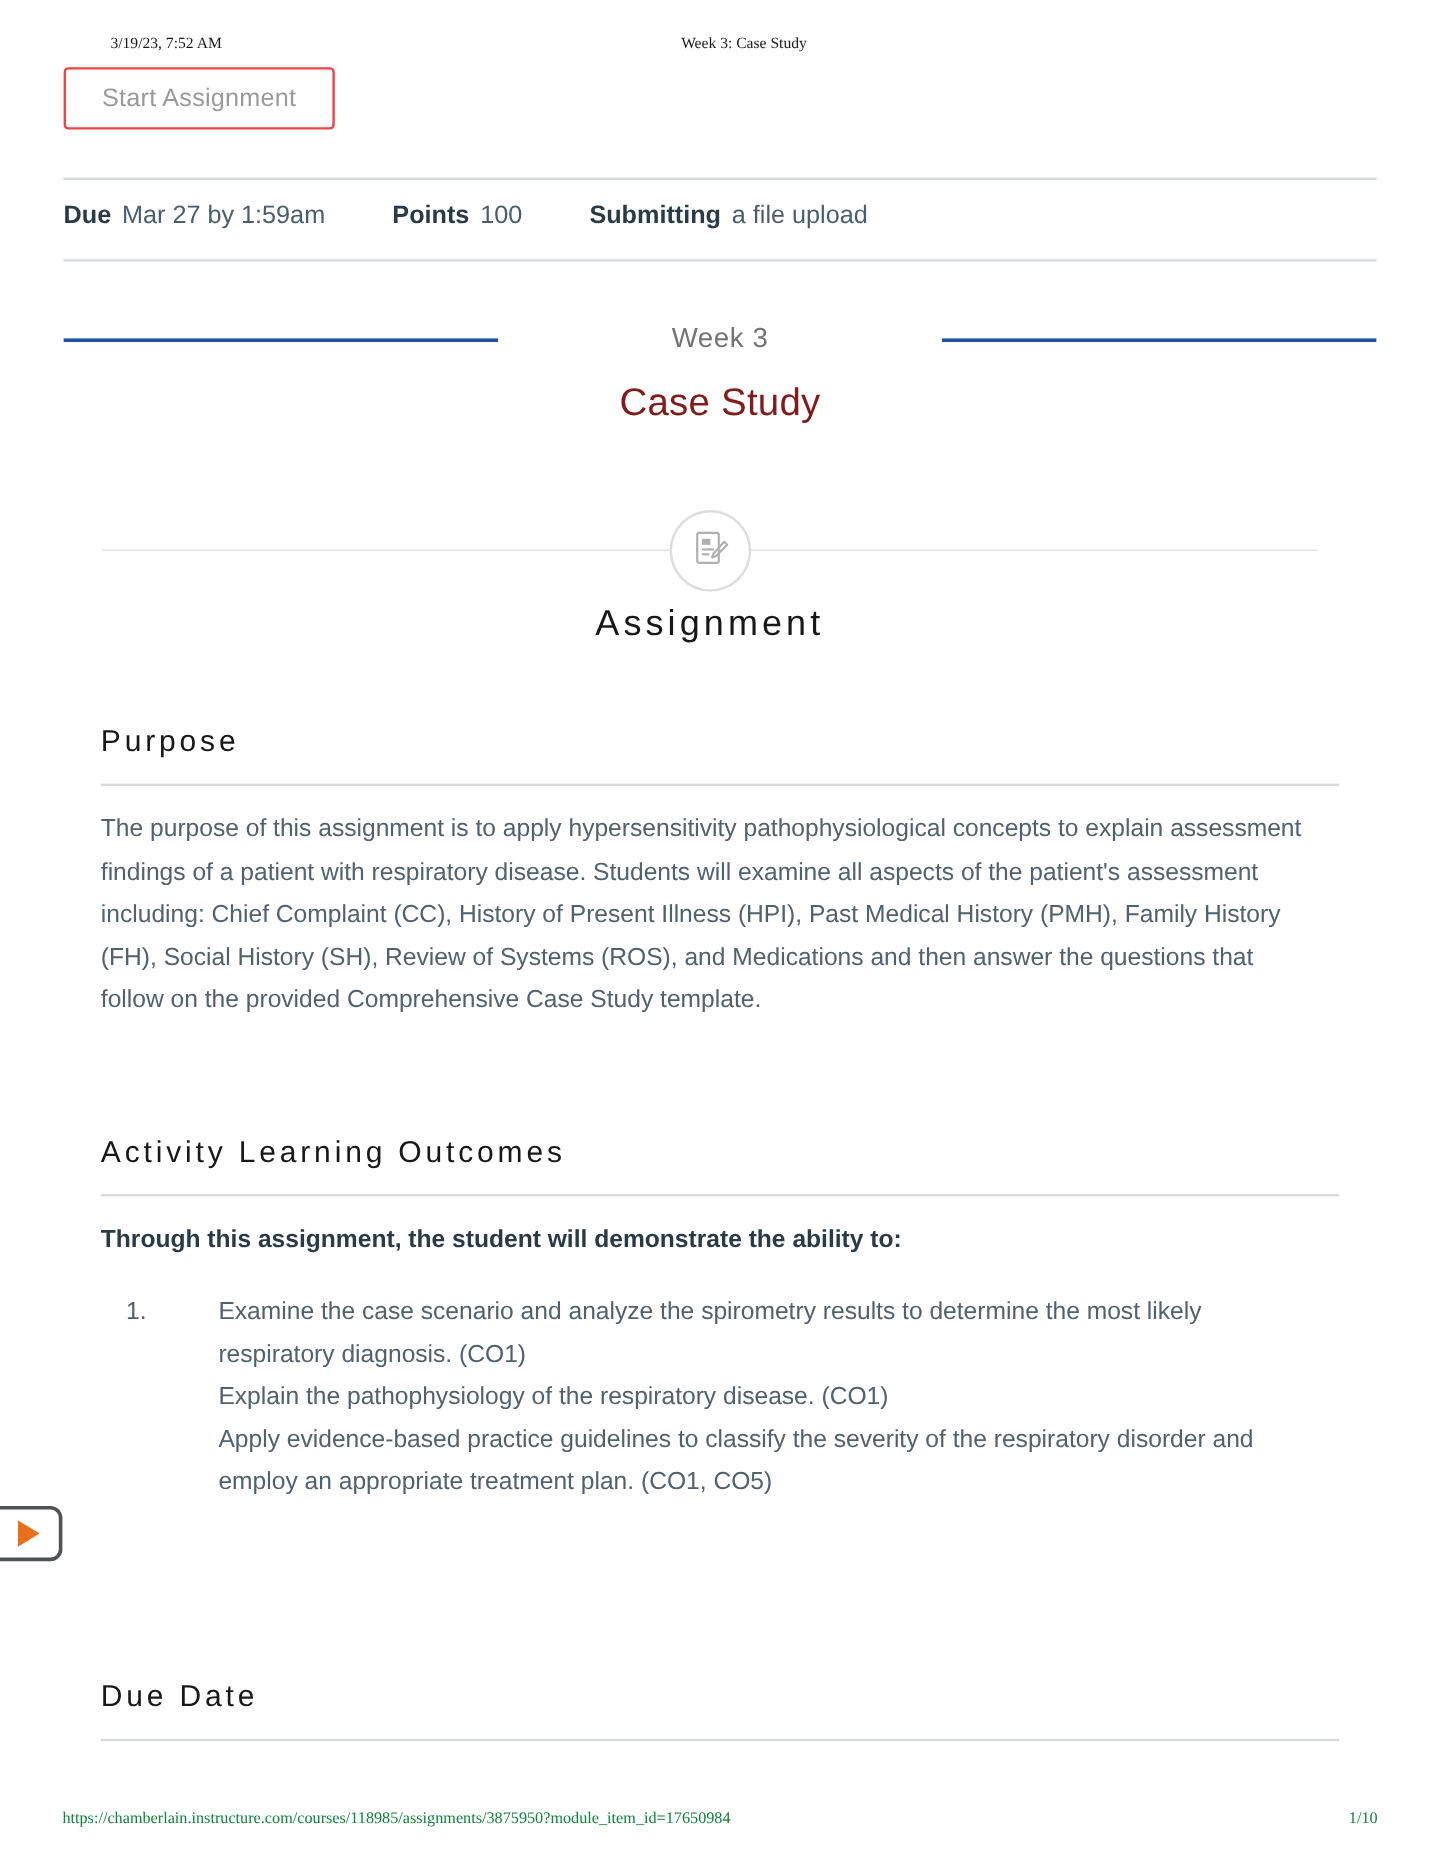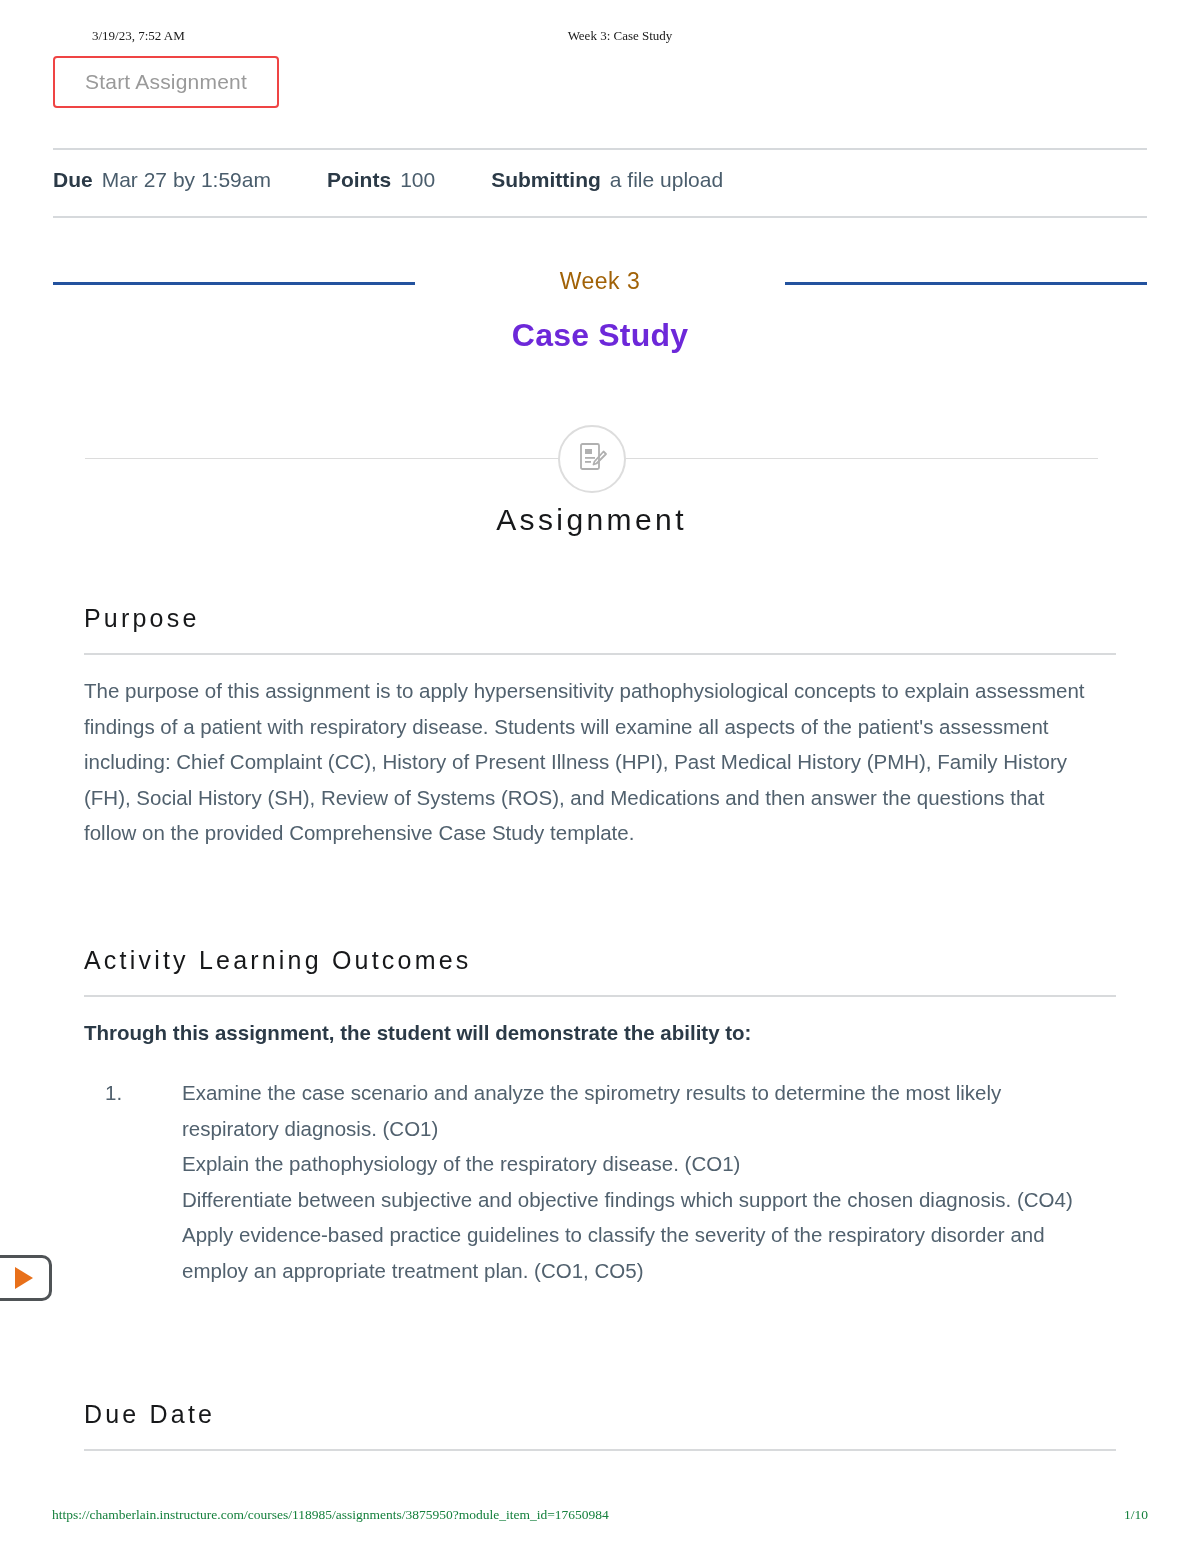--- a/index.html
+++ b/index.html
@@ -111,33 +111,32 @@
   }
   .banner-line.left { left: 0; width: 362px; }
   .banner-line.right { right: 0; width: 362px; }
   .banner-week {
     position: absolute;
     top: 6px;
     left: 0;
     right: 0;
     text-align: center;
     font-size: 23px;
-    color: #a16207;
+    color: #737373;
     letter-spacing: 0.5px;
   }
   .banner-title {
     position: absolute;
     top: 55px;
     left: 0;
     right: 0;
     text-align: center;
     font-size: 32px;
-    color: #6d28d9;
+    color: #7f1d1d;
     letter-spacing: 0.2px;
-    font-weight: bold;
   }
 
   
   .icon-block {
     position: absolute;
     top: 425px;
     left: 53px;
     right: 70px;
     height: 120px;
   }
@@ -338,21 +337,20 @@
   <div class="sh-text">Activity Learning Outcomes</div>
   <div class="sh-rule"></div>
 </div>
 <div class="lead-bold" style="top:1018px;">Through this assignment, the student will demonstrate the ability to:</div>
 
 <div class="outcome-list" style="top:1075px;">
   <div class="outcome-item">
     <span class="outcome-num">1.</span>
     <span class="outcome-line">Examine the case scenario and analyze the spirometry results to determine the most likely respiratory diagnosis. (CO1)</span>
     <span class="outcome-line">Explain the pathophysiology of the respiratory disease. (CO1)</span>
-    <span class="outcome-line">Differentiate between subjective and objective findings which support the chosen diagnosis. (CO4)</span>
     <span class="outcome-line">Apply evidence-based practice guidelines to classify the severity of the respiratory disorder and employ an appropriate treatment plan. (CO1, CO5)</span>
   </div>
 </div>
 
 <div class="play-widget">
   <span class="play-tri"></span>
 </div>
 
 <div class="section-h" style="top:1400px;">
   <div class="sh-text">Due Date</div>

